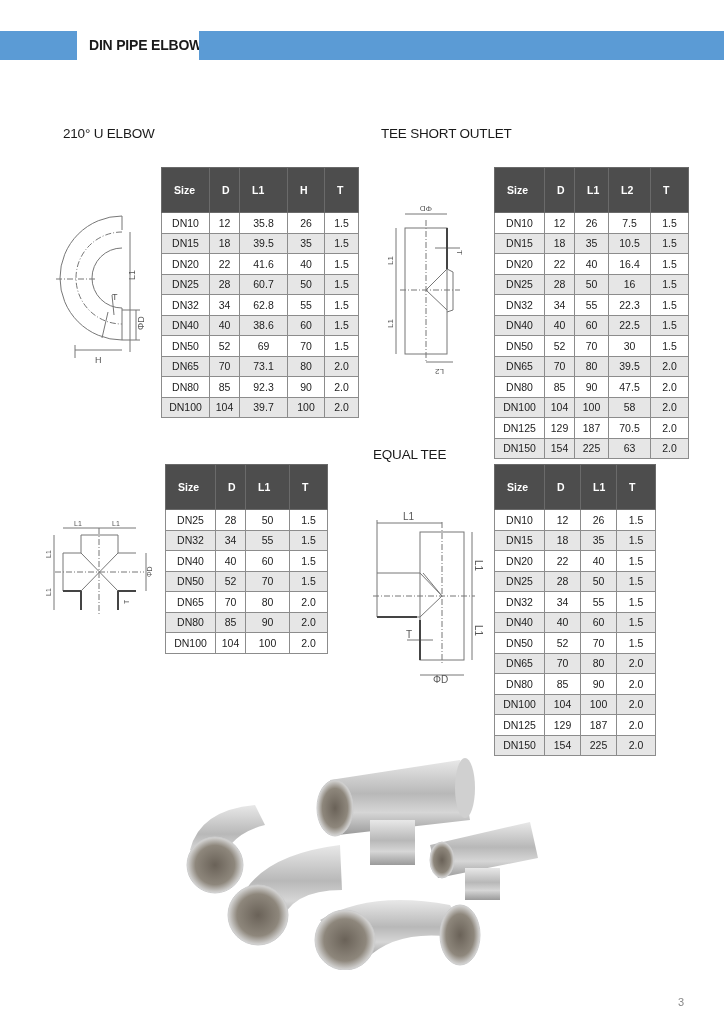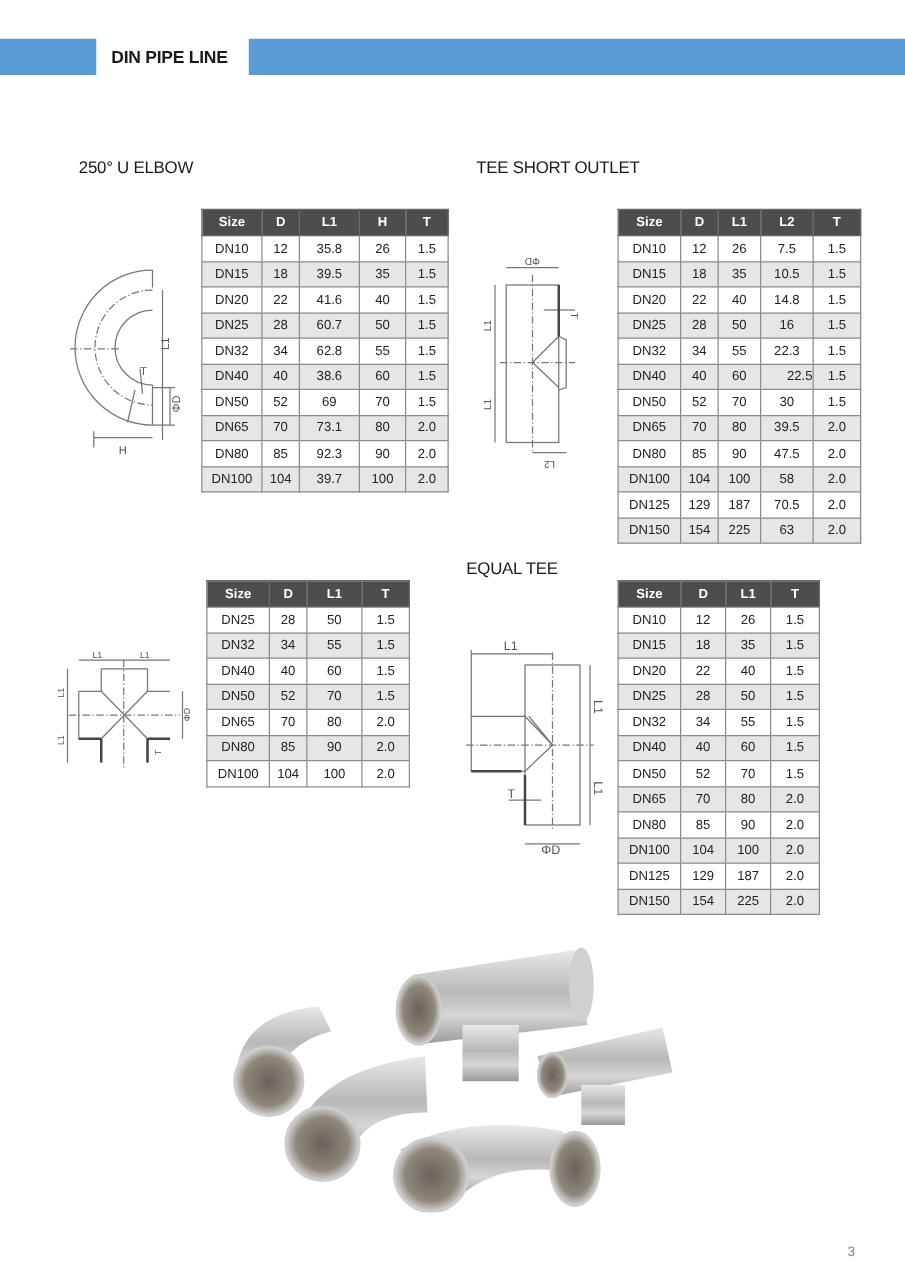--- a/index.html
+++ b/index.html
@@ -18,42 +18,42 @@
     position: absolute; left: 89px; top: 6px; font-size: 14px; font-weight: bold; color: #1a1a1a;
     letter-spacing: -0.2px;
   }
   .section-title {
     position: absolute; font-size: 13.5px; color: #1a1a1a; letter-spacing: -0.2px;
   }
   table.spec {
     position: absolute; border-collapse: collapse; font-size: 10.5px; table-layout: fixed;
   }
   table.spec th {
-    background: #4d4d4d; color: #fff; font-weight: bold; height: 20px; padding: 0;
-    border: 1px solid #6a6a6a; text-align: center;
+    background: #4d4d4d; color: #fff; font-weight: bold; height: 20px; padding: 12px;
+    border: 1px solid #6a6a6a; text-align: left;
   }
   table.spec td {
     border: 1px solid #8c8c8c; text-align: center; padding: 0; color: #222;
   }
   table.spec tr:nth-child(even) td { background: #e6e6e6; }
   table.spec tr:nth-child(odd) td { background: #ffffff; }
   .drawing { position: absolute; }
   .photo { position: absolute; left: 170px; top: 740px; width: 390px; height: 230px; }
   .page-num { position: absolute; left: 678px; top: 996px; font-size: 11px; color: #888; }
 </style>
 </head>
 <body>
 
 <div class="header-band">
   <div class="band-left"></div>
-  <div class="band-title">DIN PIPE LINE</div>
+  <div class="band-title">DIN PIPE ELBOW</div>
   <div class="band-right"></div>
 </div>
 
-<div class="section-title" style="left:63px;top:126px;">250° U ELBOW</div>
+<div class="section-title" style="left:63px;top:126px;">210° U ELBOW</div>
 <div class="section-title" style="left:381px;top:126px;">TEE SHORT OUTLET</div>
 <div class="section-title" style="left:373px;top:447px;">EQUAL TEE</div>
 
 <table class="spec" id="t-uelbow" style="left:161px;top:167px;width:197px;">
     <colgroup>
       <col style="width: 48px;">
       <col style="width: 30px;">
       <col style="width: 48px;">
       <col style="width: 37px;">
       <col style="width: 34px;">
@@ -170,42 +170,42 @@
         <td style="height: 19.5px;">DN15</td>
         <td style="height: 19.5px;">18</td>
         <td style="height: 19.5px;">35</td>
         <td style="height: 19.5px;">10.5</td>
         <td style="height: 19.5px;">1.5</td>
       </tr>
       <tr>
         <td style="height: 19.5px;">DN20</td>
         <td style="height: 19.5px;">22</td>
         <td style="height: 19.5px;">40</td>
-        <td style="height: 19.5px;">14.8</td>
+        <td style="height: 19.5px;">16.4</td>
         <td style="height: 19.5px;">1.5</td>
       </tr>
       <tr>
         <td style="height: 19.5px;">DN25</td>
         <td style="height: 19.5px;">28</td>
         <td style="height: 19.5px;">50</td>
         <td style="height: 19.5px;">16</td>
         <td style="height: 19.5px;">1.5</td>
       </tr>
       <tr>
         <td style="height: 19.5px;">DN32</td>
         <td style="height: 19.5px;">34</td>
         <td style="height: 19.5px;">55</td>
         <td style="height: 19.5px;">22.3</td>
         <td style="height: 19.5px;">1.5</td>
       </tr>
       <tr>
         <td style="height: 19.5px;">DN40</td>
         <td style="height: 19.5px;">40</td>
         <td style="height: 19.5px;">60</td>
-        <td style="height: 19.5px; text-align: right;">22.5</td>
+        <td style="height: 19.5px;">22.5</td>
         <td style="height: 19.5px;">1.5</td>
       </tr>
       <tr>
         <td style="height: 19.5px;">DN50</td>
         <td style="height: 19.5px;">52</td>
         <td style="height: 19.5px;">70</td>
         <td style="height: 19.5px;">30</td>
         <td style="height: 19.5px;">1.5</td>
       </tr>
       <tr>

